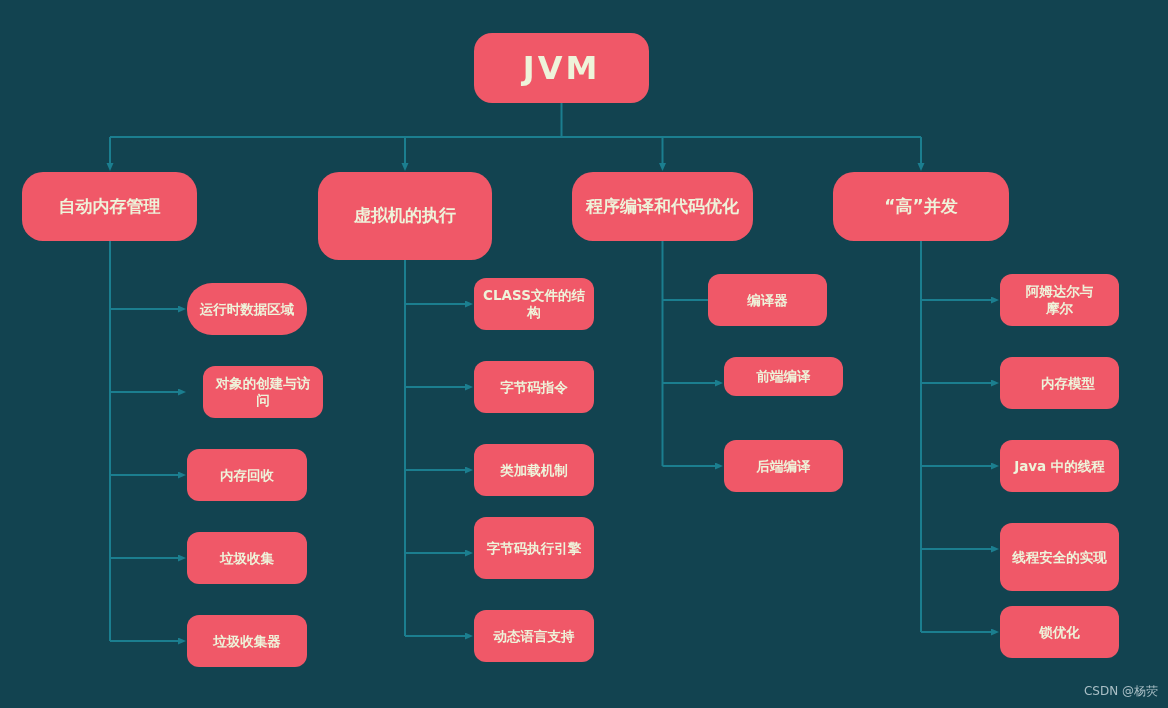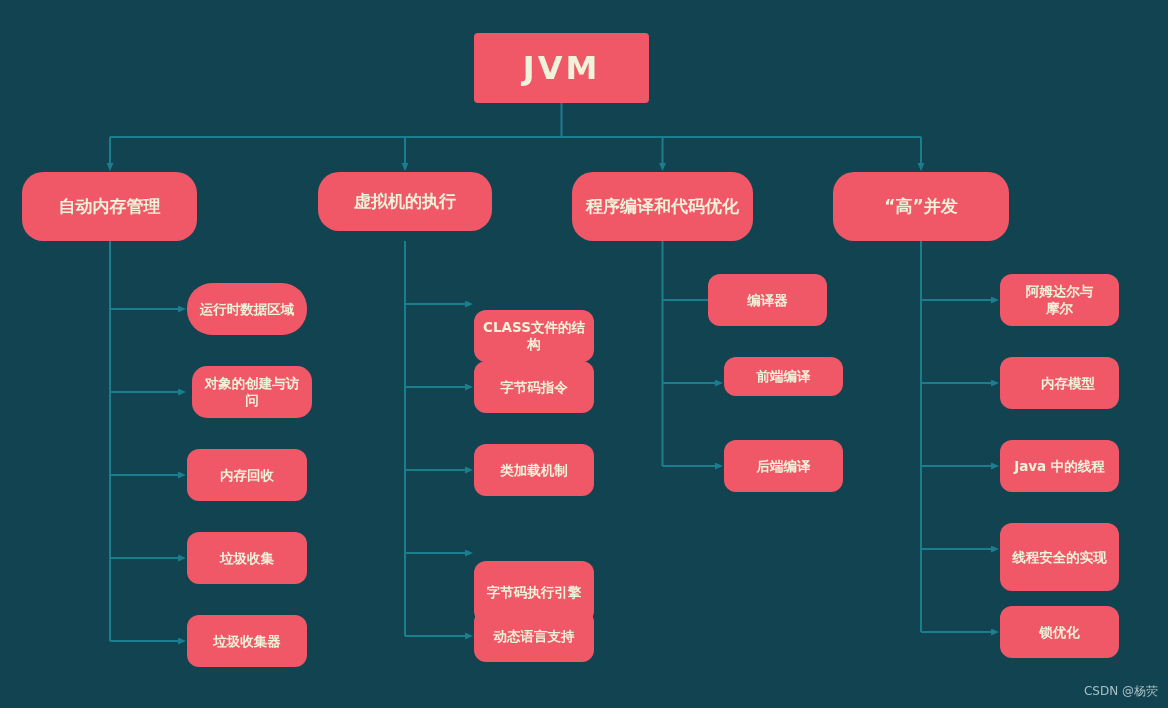--- a/index.html
+++ b/index.html
@@ -15,21 +15,21 @@
     position:absolute;
     background:#F05868;
     color:#EEF3DA;
     display:flex; align-items:center; justify-content:center;
     text-align:center;
     font-weight:bold;
     box-sizing:border-box;
     white-space:pre-line;
     line-height:1.25;
   }
-  .root   { border-radius:4px; font-size:32px; letter-spacing:3px; }
+  .root   { border-radius:18px; font-size:32px; letter-spacing:3px; }
   .branch { border-radius:21px; font-size:17px; }
   .child  { border-radius:12px; font-size:13.5px; padding:4px 7px; }
   .watermark {
     position:absolute; right:10px; bottom:8px;
     font-size:12px;
     color:rgba(196,213,218,0.85);
   }
 </style>
 </head>
 <body>
@@ -75,34 +75,34 @@
       <path d="M921,383 H991" marker-end="url(#arrow)"></path>
       <path d="M921,466 H991" marker-end="url(#arrow)"></path>
       <path d="M921,549 H991" marker-end="url(#arrow)"></path>
       <path d="M921,632 H991" marker-end="url(#arrow)"></path>
     </g>
   </svg>
 
   <div class="node root" style="left:474px;top:33px;width:175px;height:70px;">JVM</div>
 
   <div class="node branch" style="left:22px;top:172px;width:175px;height:69px;">自动内存管理</div>
-  <div class="node branch" style="left:318px;top:172px;width:174px;height:59px;">虚拟机的执行</div>
+  <div class="node branch" style="left:318px;top:172px;width:174px;height:88px;">虚拟机的执行</div>
   <div class="node branch" style="left:572px;top:172px;width:181px;height:69px;">程序编译和代码优化</div>
   <div class="node branch" style="left:833px;top:172px;width:176px;height:69px;">“高”并发</div>
 
   <div class="node child" style="left:187px;top:283px;width:120px;height:52px;border-radius:25px;">运行时数据区域</div>
-  <div class="node child" style="left:192px;top:366px;width:120px;height:52px;border-radius:15px;">对象的创建与访问</div>
+  <div class="node child" style="left:203px;top:366px;width:120px;height:52px;">对象的创建与访问</div>
   <div class="node child" style="left:187px;top:449px;width:120px;height:52px;">内存回收</div>
   <div class="node child" style="left:187px;top:532px;width:120px;height:52px;">垃圾收集</div>
   <div class="node child" style="left:187px;top:615px;width:120px;height:52px;">垃圾收集器</div>
 
-  <div class="node child" style="left:474px;top:278px;width:120px;height:52px;margin-top:32px;">CLASS文件的结构</div>
+  <div class="node child" style="left:474px;top:278px;width:120px;height:52px;">CLASS文件的结构</div>
   <div class="node child" style="left:474px;top:361px;width:120px;height:52px;">字节码指令</div>
   <div class="node child" style="left:474px;top:444px;width:120px;height:52px;">类加载机制</div>
-  <div class="node child" style="left:474px;top:517px;width:120px;height:62px;margin-top:44px;">字节码执行引擎</div>
+  <div class="node child" style="left:474px;top:517px;width:120px;height:62px;">字节码执行引擎</div>
   <div class="node child" style="left:474px;top:610px;width:120px;height:52px;">动态语言支持</div>
 
   <div class="node child" style="left:708px;top:274px;width:119px;height:52px;">编译器</div>
   <div class="node child" style="left:724px;top:357px;width:119px;height:39px;text-align:right;">前端编译</div>
   <div class="node child" style="left:724px;top:440px;width:119px;height:52px;">后端编译</div>
 
   <div class="node child" style="left:1000px;top:274px;width:119px;height:52px;">阿姆达尔与
 摩尔</div>
   <div class="node child" style="left:1000px;top:357px;width:119px;height:52px;padding-left:24px;">内存模型</div>
   <div class="node child" style="left:1000px;top:440px;width:119px;height:52px;">Java 中的线程</div>

